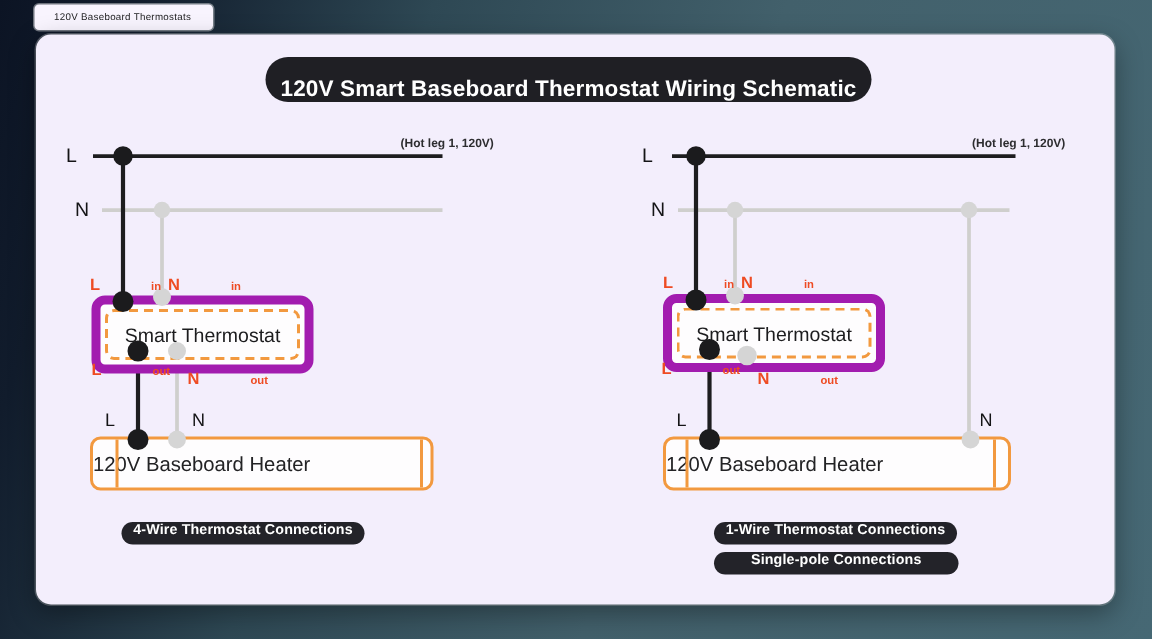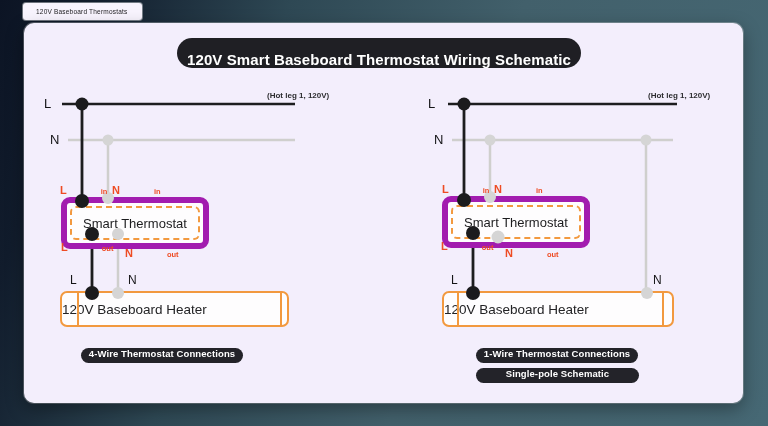--- a/index.html
+++ b/index.html
@@ -140,21 +140,21 @@
     <div class="heater" style="left:418px;top:268px;width:232px">
       <i class="cap" style="left:13px"></i>
       <i class="cap" style="left:218px"></i>
       <span>120V Baseboard Heater</span>
     </div>
 
     <div class="badge" style="left:452px;top:325px;width:162px">
       <span>1-Wire Thermostat Connections</span>
     </div>
     <div class="badge" style="left:452px;top:345px;width:163px">
-      <span>Single-pole Schematic</span>
+      <span>Single-pole Connections</span>
     </div>
   </section>
 
   <svg class="layer dots" width="719" height="380" viewBox="0 0 719 380">
     <g>
       <circle cx="84" cy="117" r="5.5" fill="#d5d5d5"></circle>
       <circle cx="84" cy="175" r="6" fill="#d5d5d5"></circle>
       <circle cx="94" cy="211" r="6" fill="#d5d5d5"></circle>
       <circle cx="94" cy="270" r="6" fill="#d5d5d5"></circle>
       <circle cx="58" cy="81" r="6.5" fill="#1b1b1d"></circle>

